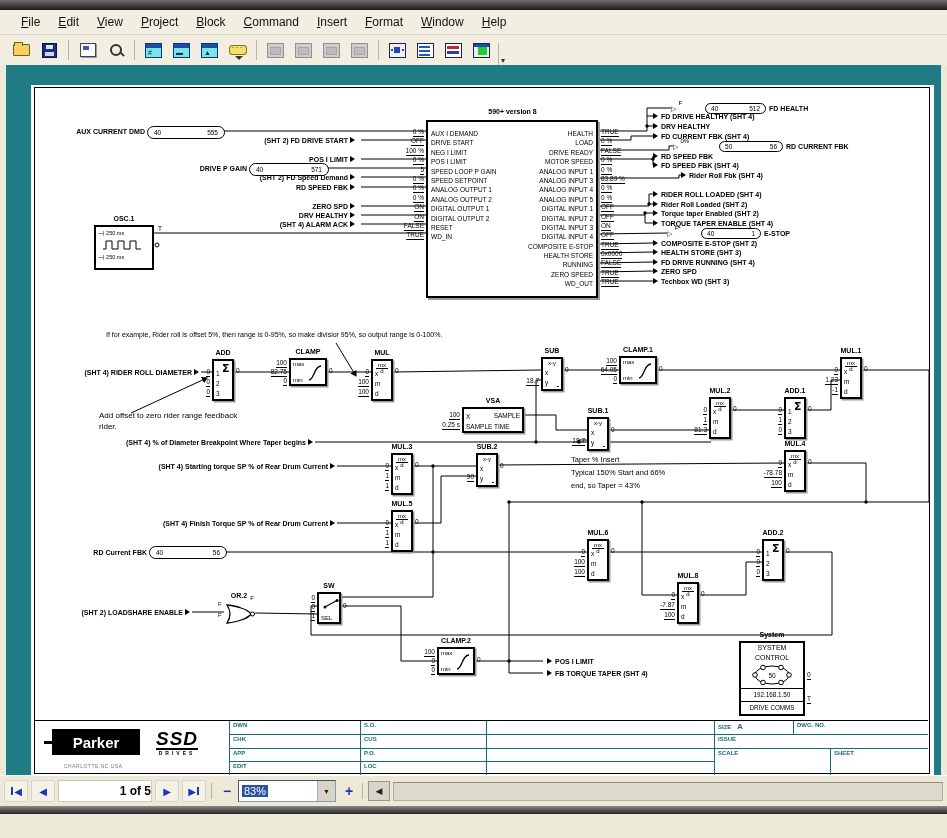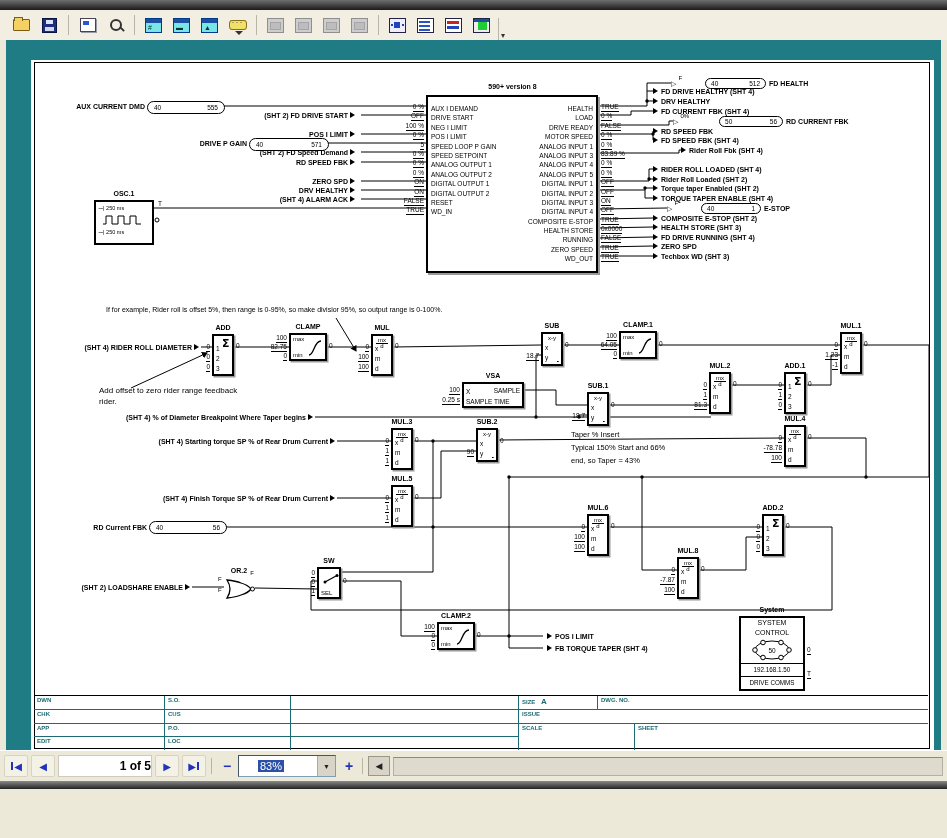--- a/index.html
+++ b/index.html
@@ -125,34 +125,46 @@
   #charlotte{position:absolute;left:30px;top:42px;font-size:5px;color:#777;letter-spacing:.5px}
   .tb-split{display:flex;flex:1;border-top:1px solid #1a6b73}
   .tb-split:first-child{border-top:none}
   .tb-sub{font-weight:bold;padding:1px 0 0 3px}
   
   #statusbar{height:30px;background:#ece9d8;display:flex;align-items:center;padding:0 4px;gap:3px;border-top:1px solid #fff}
   .sbtn{height:20px;min-width:22px;display:flex;align-items:center;justify-content:center;font-size:10px;color:#2233bb;background:#f4f1e6;border:1px solid #d8d4c4;border-radius:2px}
   .sbar{display:inline-block;width:2px;height:8px;background:#2233bb;margin:0 1px}
   #pagebox{width:92px;height:20px;background:#fff;border:1px solid #cfcaba;text-align:right;font-weight:bold;font-size:12px;line-height:20px}
   #zoomcombo{width:96px;height:20px;background:#fff;border:1.5px inset #7f9db9;display:flex;align-items:center}
-  #zoomval{flex:1;padding-left:19px;font-size:11px}
+  #zoomval{flex:1;padding-left:3px;font-size:11px}
   #zoomval span{background:#2c50a8;color:#fff;padding:0 2px}
   #zoomdrop{width:17px;height:100%;background:#d8d4c8;border-left:1px solid #aaa;display:flex;align-items:center;justify-content:center;font-size:7px;color:#222}
   .pm{color:#2233bb;font-weight:bold;font-size:14px;border:none;background:none;width:18px;text-align:center}
   #scroll-left{width:20px;height:18px;background:#d8d4c8;border:1px solid #9a968a;display:flex;align-items:center;justify-content:center;font-size:9px;color:#222}
   #scroll-track{flex:1;height:17px;background:#dedacd;border:1px solid #b4b0a2;border-top-color:#8d897d}
   .ssep{width:1px;height:16px;background:#b9b5a5;margin:0 2px}
 </style>
 </head>
 <body>
 
 <div id="win">
   <div id="top-strip"></div>
 
+  <div id="menubar">
+    <span class="mi">File</span>
+    <span class="mi">Edit</span>
+    <span class="mi">View</span>
+    <span class="mi">Project</span>
+    <span class="mi">Block</span>
+    <span class="mi">Command</span>
+    <span class="mi">Insert</span>
+    <span class="mi">Format</span>
+    <span class="mi">Window</span>
+    <span class="mi">Help</span>
+  </div>
 
   <div id="toolbar">
     <div class="tbtn">
         <span class="ic ic-folder"></span>
       </div>
     <div class="tbtn">
         <span class="ic ic-save"></span>
       </div>
     <div class="tsep"></div>
     <div class="tbtn">
@@ -937,20 +949,28 @@
               <span class="bmin">min</span>
               <svg style="position:absolute;right:3px;top:4px" width="14" height="18">
                 <path d="M1,16 C6,16 6,2 13,2" stroke="#000" stroke-width="1.3" fill="none"></path>
               </svg>
             </div>
             <span class="bo" style="top: 9px;">0</span>
           </div>
         </div>
 
       <div id="tblock">
+        <div class="tbc" id="logo-cell">
+          <div id="parker-logo">Parker</div>
+          <div id="ssd-logo">
+            <div class="s1">SSD</div>
+            <div class="s2">DRIVES</div>
+          </div>
+          <div id="charlotte">CHARLOTTE,NC  USA</div>
+        </div>
         <div class="tbc" style="width:130px">
           <div class="tbr">DWN</div>
           <div class="tbr">CHK</div>
           <div class="tbr">APP</div>
           <div class="tbr">EDIT</div>
         </div>
         <div class="tbc" style="width:125px">
           <div class="tbr">S.O.</div>
           <div class="tbr">CUS</div>
           <div class="tbr">P.O.</div>

